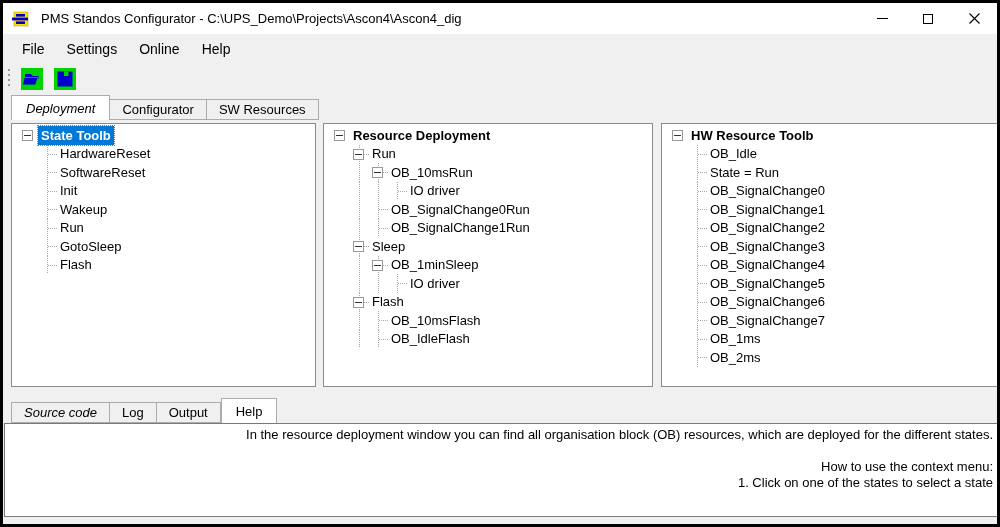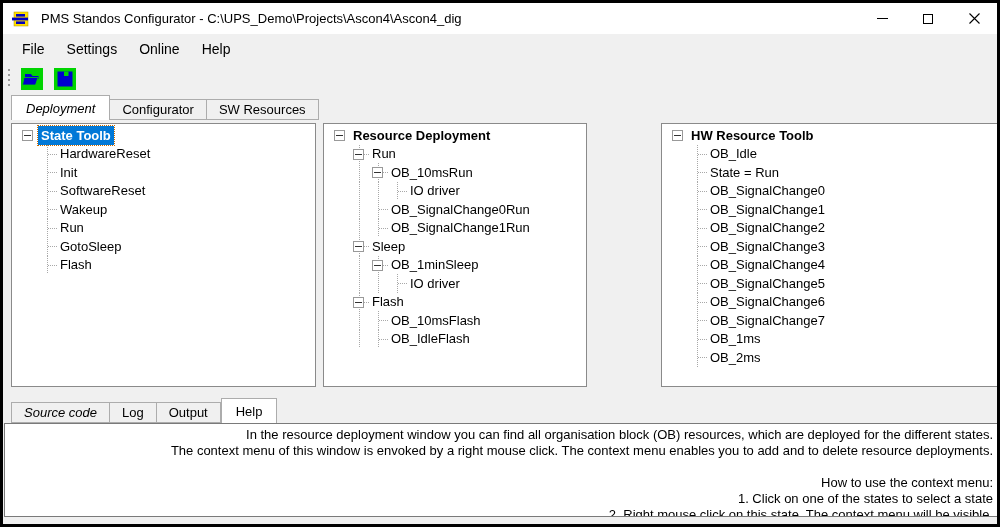--- a/index.html
+++ b/index.html
@@ -32,21 +32,21 @@
   .tab{height:21px;display:flex;align-items:center;padding:0 12px;font-size:13px;
     background:#f0f0f0;border:1px solid #acacac;border-left:none;}
   .tab:first-child{border-left:1px solid #acacac;font-style:italic;}
   .tab.active{height:25px;background:#ffffff;border:1px solid #acacac;border-bottom:none;
     position:relative;z-index:2;padding:0 14px;}
   
   .main{position:absolute;top:120px;left:0;width:1000px;height:264px;padding-left:32px;}
   .panel{position:absolute;top:0;height:264px;background:#ffffff;border:1px solid #8a8a8a;
     overflow:hidden;padding-top:2px;}
   .panel-1{left:8px;width:305px;}
-  .panel-2{left:320px;width:264px;}
+  .panel-2{left:320px;width:330px;}
   .panel-3{left:658px;width:379px;}
   .panel-3 .tree{margin-right:17px;}
   
   .trow{position:relative;height:18.5px;font-size:13px;}
   .vg{position:absolute;top:0;bottom:0;width:1px;
     background-image:repeating-linear-gradient(to bottom,#a8a8a8 0 1px,transparent 1px 2px);}
   .hg{position:absolute;top:9px;height:1px;width:10px;
     background-image:repeating-linear-gradient(to right,#a8a8a8 0 1px,transparent 1px 2px);}
   .ebox{position:absolute;width:11px;height:11px;top:4px;background:#fff;border:1px solid #999;}
   .ebox::after{content:"";position:absolute;left:1px;right:1px;top:4px;height:1px;background:#333;}
@@ -136,26 +136,26 @@
             <span class="tlabel b sel" style="left: 26px;">State Toolb</span>
           </div>
           <div class="trow">
             <span class="vg" style="left: 35px;"></span>
             <span class="hg" style="left: 36px;"></span>
             <span class="tlabel" style="left: 45px;">HardwareReset</span>
           </div>
           <div class="trow">
             <span class="vg" style="left: 35px;"></span>
             <span class="hg" style="left: 36px;"></span>
+            <span class="tlabel" style="left: 45px;">SoftwareReset</span>
+          </div>
+          <div class="trow">
+            <span class="vg" style="left: 35px;"></span>
+            <span class="hg" style="left: 36px;"></span>
             <span class="tlabel" style="left: 45px;">Init</span>
-          </div>
-          <div class="trow">
-            <span class="vg" style="left: 35px;"></span>
-            <span class="hg" style="left: 36px;"></span>
-            <span class="tlabel" style="left: 45px;">SoftwareReset</span>
           </div>
           <div class="trow">
             <span class="vg" style="left: 35px;"></span>
             <span class="hg" style="left: 36px;"></span>
             <span class="tlabel" style="left: 45px;">Wakeup</span>
           </div>
           <div class="trow">
             <span class="vg" style="left: 35px;"></span>
             <span class="hg" style="left: 36px;"></span>
             <span class="tlabel" style="left: 45px;">Run</span>
@@ -331,20 +331,18 @@
 
   <div class="tabstrip bottom-tabs">
       <span class="tab">Source code</span>
       <span class="tab">Log</span>
       <span class="tab">Output</span>
       <span class="tab active">Help</span>
     </div>
 
   <div class="helpbox">
       <div class="help-line">In the resource deployment window you can find all organisation block (OB) resources, which are deployed for the different states.</div>
-      <div class="help-line">The context menu of this window is envoked by a right mouse click. The context menu enables you to add and to delete resource deployments.</div>
       <div class="help-line">&nbsp;</div>
       <div class="help-line">How to use the context menu:</div>
       <div class="help-line">1. Click on one of the states to select a state</div>
-      <div class="help-line">2. Right mouse click on this state. The context menu will be visible.</div>
     </div>
 
 </div>
 
 </body></html>

